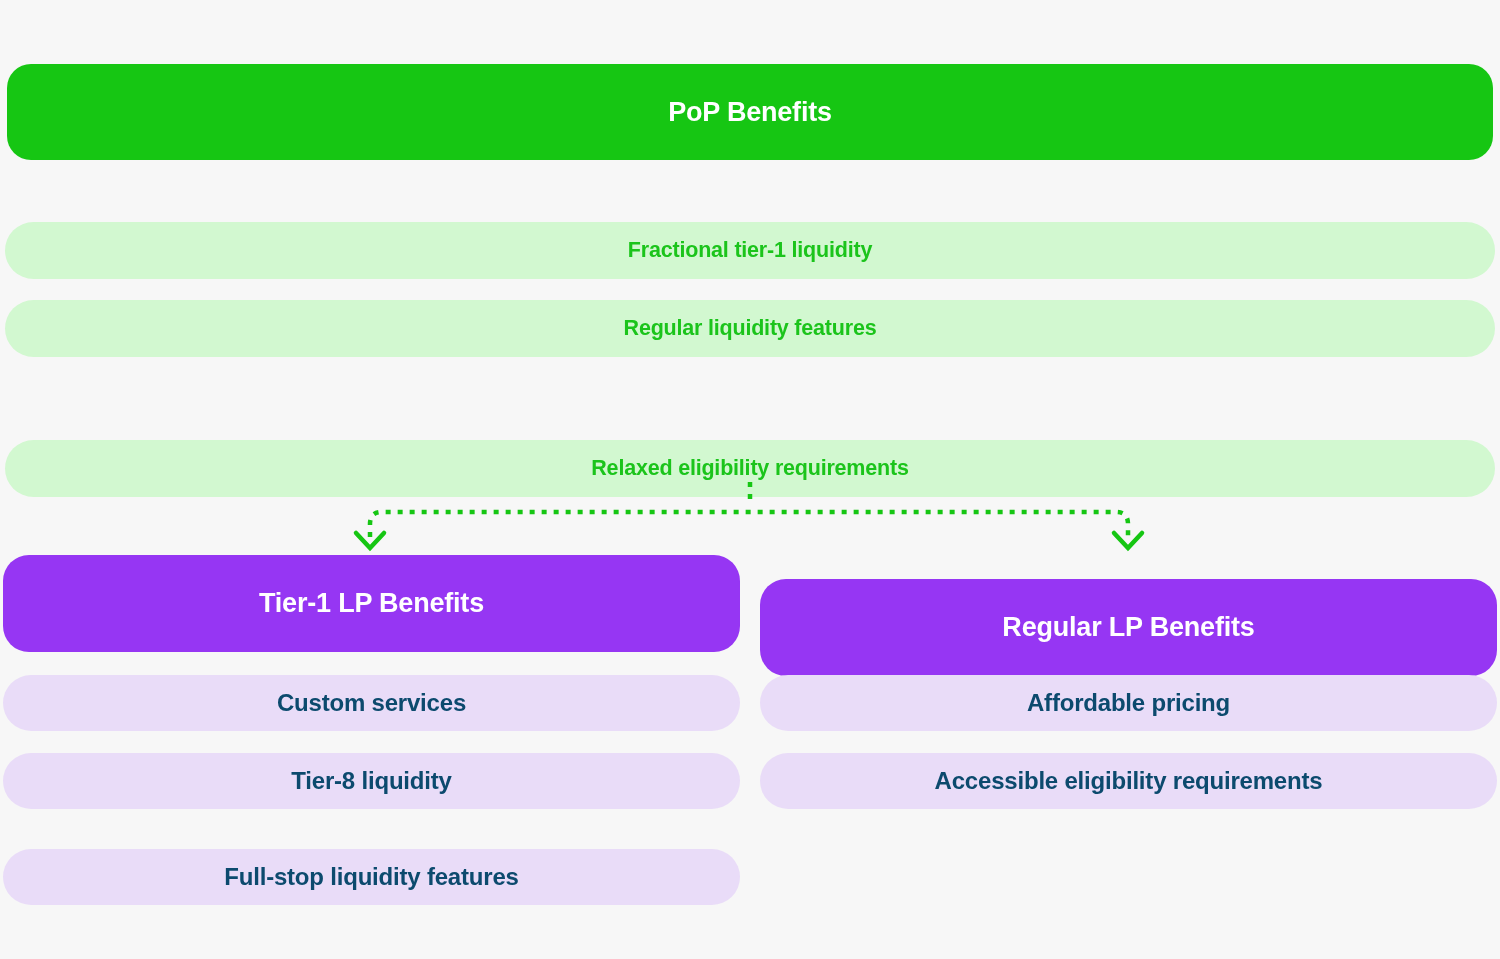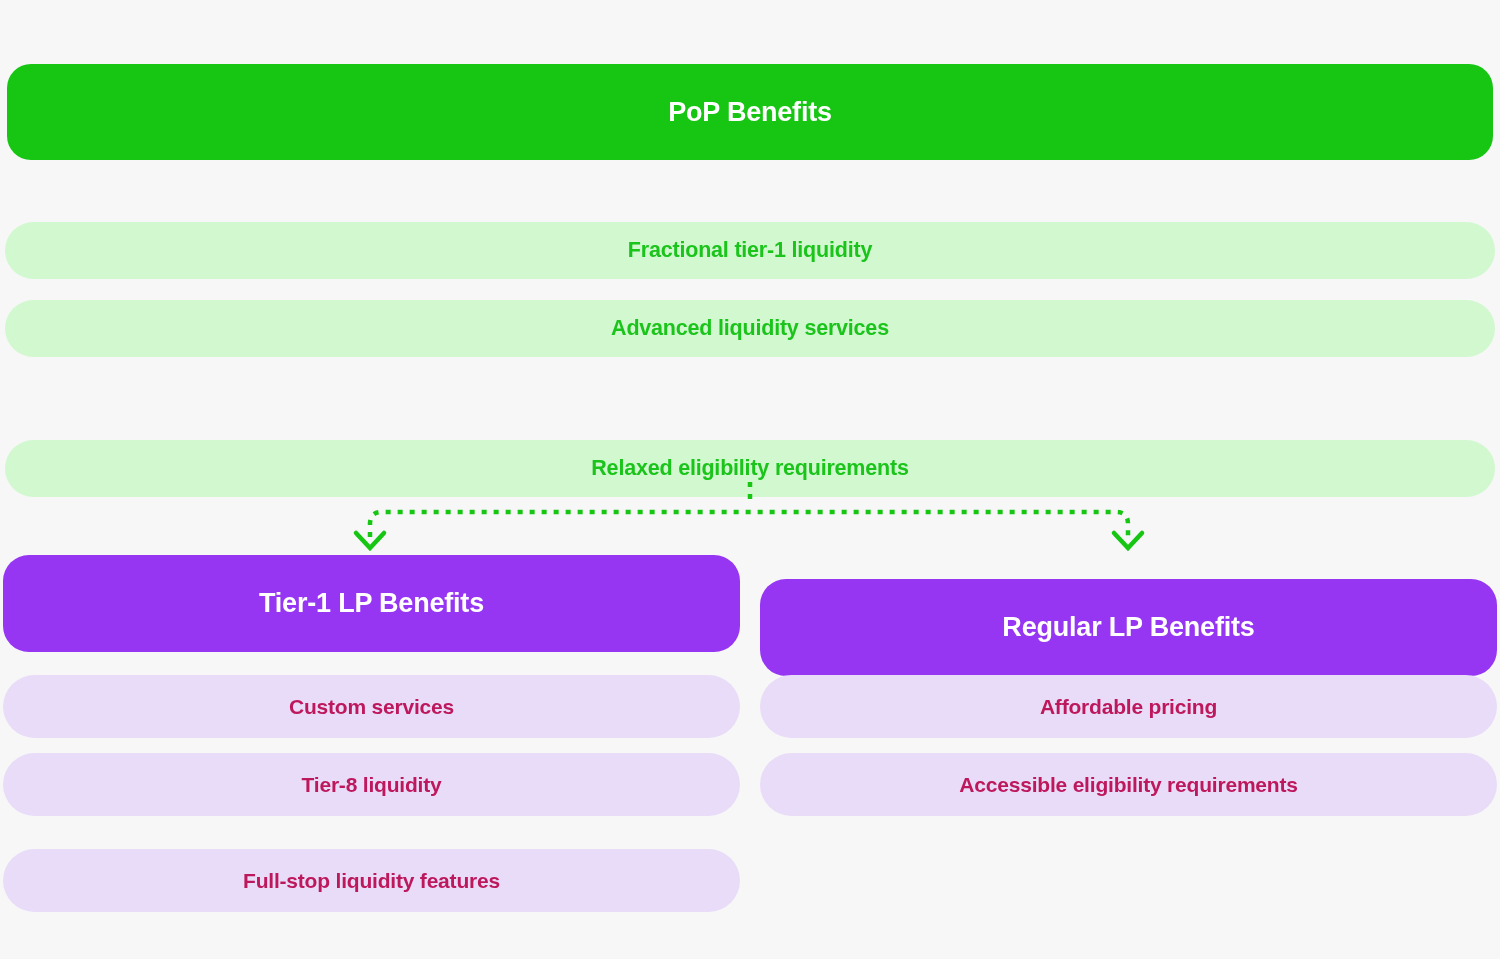--- a/index.html
+++ b/index.html
@@ -53,46 +53,46 @@
     top: 555px; height: 97px;
     background: #9636F3;
     border-radius: 26px;
     color: #FFFFFF;
     font-size: 27px;
   }
   .purple-header.left  { left: 3px;   width: 737px; }
   .purple-header.right { left: 760px; width: 737px; margin-top: 24px; }
 
   .purple-row {
-    height: 63px;
+    height: 56px;
     background: #E9DCF8;
     border-radius: 31.5px;
-    color: #be185d;
-    font-size: 21px;
+    color: #0c4a6e;
+    font-size: 24px;
   }
   .purple-row.col-left  { left: 3px;   width: 737px; }
   .purple-row.col-right { left: 760px; width: 737px; }
   .purple-row.p0 { top: 675px; }
   .purple-row.p1 { top: 753px; }
   .purple-row.p2 { top: 849px; }
 </style>
 </head>
 <body>
 
 <div class="page">
 
   <div class="box green-header">
     <span>PoP Benefits</span>
   </div>
 
   <div class="box green-row r0">
     <span>Fractional tier-1 liquidity</span>
   </div>
   <div class="box green-row r1">
-    <span>Advanced liquidity services</span>
+    <span>Regular liquidity features</span>
   </div>
   <div class="box green-row r3">
     <span>Relaxed eligibility requirements</span>
   </div>
 
   <svg class="arrows" viewBox="0 0 1500 78" xmlns="http://www.w3.org/2000/svg" fill="none">
     <path d="M 750 5 V 26" stroke="#16C613" stroke-width="4.5" stroke-dasharray="5 7"></path>
     <path d="M 370 60 V 47 Q 370 35 382 35 H 1116 Q 1128 35 1128 47 V 60" stroke="#16C613" stroke-width="4.5" stroke-dasharray="5 7"></path>
     <path d="M 356 56 L 370 71 L 384 56" stroke="#16C613" stroke-width="4.5" stroke-linecap="round"></path>
     <path d="M 1114 56 L 1128 71 L 1142 56" stroke="#16C613" stroke-width="4.5" stroke-linecap="round"></path>

